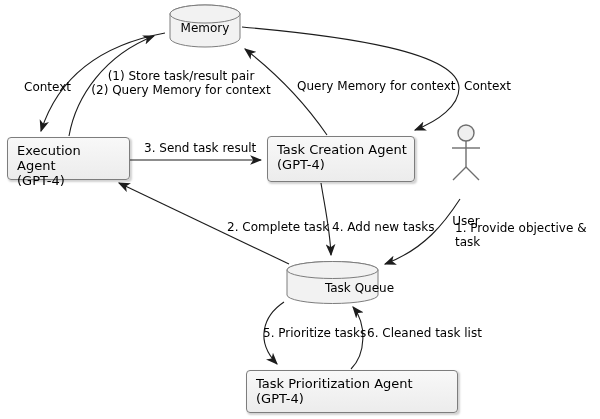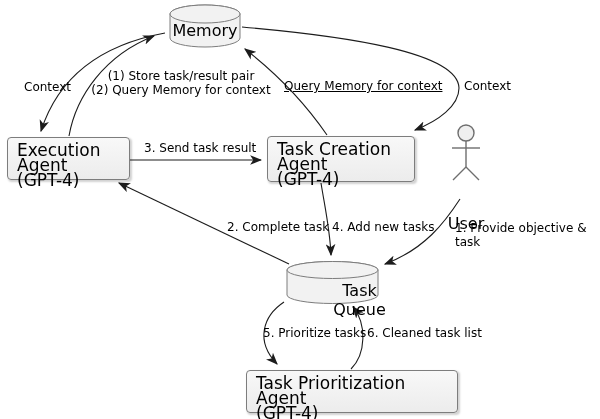--- a/index.html
+++ b/index.html
@@ -10,24 +10,24 @@
   svg.layer{position:absolute;left:0;top:0;width:600px;height:419px;}
   .edge{fill:none;stroke:#1c1c1c;stroke-width:1.1;}
   .shape{fill:#f2f2f2;stroke:#7d7d7d;stroke-width:1;}
   .actor{fill:none;stroke:#6e6e6e;stroke-width:1.4;}
   .actor-head{fill:#efefef;stroke:#6e6e6e;stroke-width:1.4;}
   .box{
     position:absolute;box-sizing:border-box;
     background:linear-gradient(180deg,#f8f8f8,#ececec);
     border:1px solid #7d7d7d;border-radius:4px;
     box-shadow:1.5px 1.5px 2px rgba(0,0,0,0.18);
-    font-size:17px;line-height:15px;padding:5px 6px 0 9px;
+    font-size:13px;line-height:15px;padding:5px 6px 0 9px;
   }
   .box span{display:block;}
-  .node-label{position:absolute;font-size:16px;text-align:center;}
+  .node-label{position:absolute;font-size:12px;text-align:center;}
   .edge-label{position:absolute;font-size:12px;white-space:pre-line;}
   .edge-label.center{text-align:center;}
 </style>
 </head>
 <body>
 
 <div class="canvas">
 
   <svg class="layer">
     <defs>
@@ -80,21 +80,21 @@
     <span>(GPT-4)</span>
   </div>
 
   <div class="node-label" style="left:170px;top:21px;width:70px;">Memory</div>
   <div class="node-label" style="left:287px;top:281px;width:91px;padding-left:27px;">Task Queue</div>
   <div class="node-label" style="left:446px;top:181px;width:40px;margin-top:33px;">User</div>
 
   <div class="edge-label" style="left:24px;top:80px;">Context</div>
   <div class="edge-label center" style="left:88px;top:69px;width:186px;line-height:14px;">(1) Store task/result pair
 (2) Query Memory for context</div>
-  <div class="edge-label" style="left:284px;top:79px;text-decoration:underline;">Query Memory for context</div>
+  <div class="edge-label" style="left:297px;top:79px;">Query Memory for context</div>
   <div class="edge-label" style="left:464px;top:79px;">Context</div>
   <div class="edge-label" style="left:144px;top:141px;">3. Send task result</div>
   <div class="edge-label" style="left:227px;top:220px;">2. Complete task</div>
   <div class="edge-label" style="left:332px;top:220px;">4. Add new tasks</div>
   <div class="edge-label" style="left:444px;top:221px;margin-left:11px;">1. Provide objective &amp; task</div>
   <div class="edge-label" style="left:263px;top:326px;">5. Prioritize tasks</div>
   <div class="edge-label" style="left:367px;top:326px;">6. Cleaned task list</div>
 
 </div>
 

